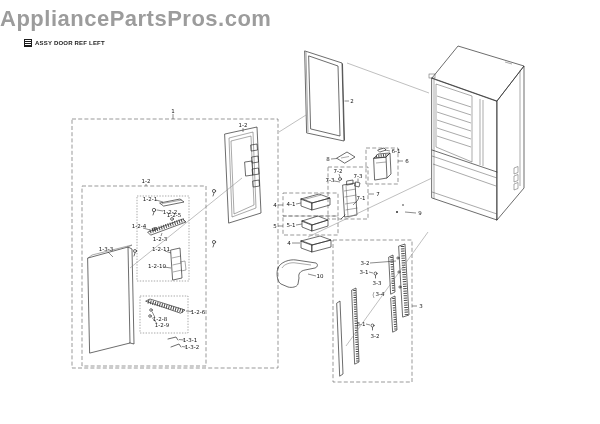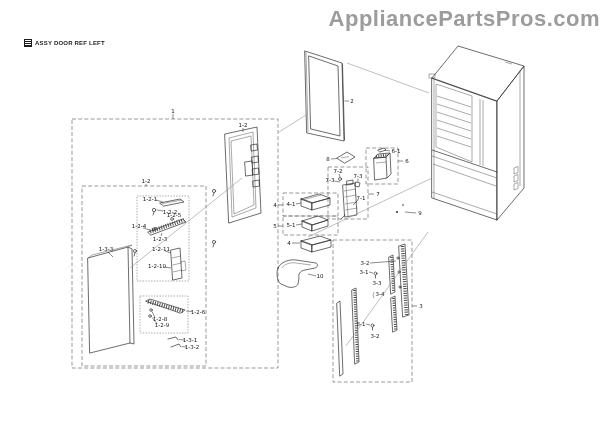--- a/index.html
+++ b/index.html
@@ -1,18 +1,18 @@
 <!DOCTYPE html>
 <html><head>
 <meta charset="utf-8">
 <style>
   html,body{margin:0;padding:0;background:#ffffff;}
   .stage{position:relative;width:600px;height:424px;background:#fff;overflow:hidden;
          font-family:"Liberation Sans", sans-serif;}
-  .brand{position:absolute;top:6px;left:0;width:100%;text-align:right;
+  .brand{position:absolute;top:6px;left:0;width:100%;text-align:left;
          font-size:22px;font-weight:700;letter-spacing:.5px;color:#9c9c9c;}
   .section{position:absolute;top:39px;left:24px;display:flex;align-items:center;gap:3px;
            font-size:6px;font-weight:700;color:#1c1c1c;letter-spacing:.2px;}
   .marker{display:inline-block;width:6px;height:6px;border:1px solid #1c1c1c;
           background:repeating-linear-gradient(0deg,#1c1c1c 0 1px,transparent 1px 2px);}
   svg{position:absolute;top:0;left:0;}
   .lbl{font-family:"DejaVu Sans", sans-serif;font-size:5.5px;fill:#111;
        text-anchor:middle;dominant-baseline:middle;}
   .ln{stroke:#2e2e2e;stroke-width:.7;fill:none;stroke-linejoin:round;stroke-linecap:round;}
   .thin{stroke:#555;stroke-width:.5;fill:none;}

